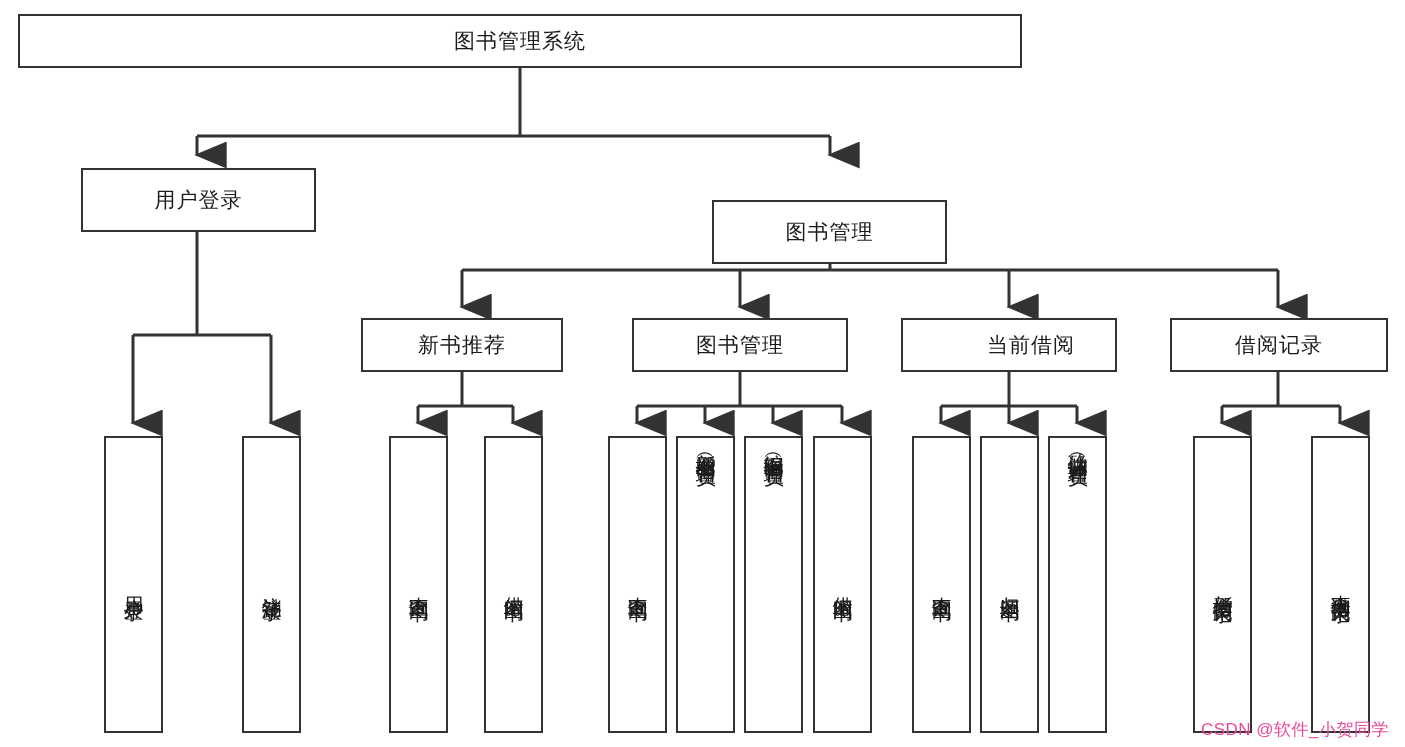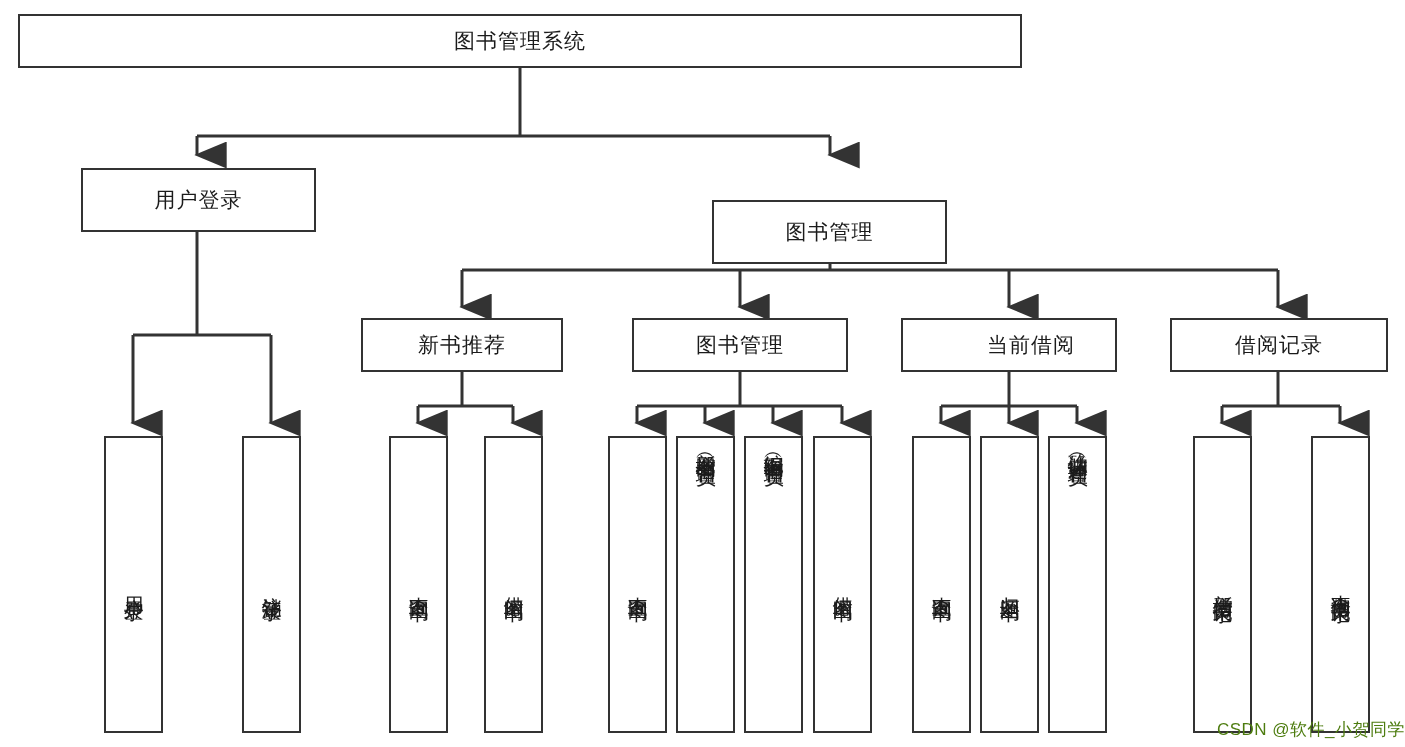--- a/index.html
+++ b/index.html
@@ -41,24 +41,24 @@
     line-height:1.28;
     letter-spacing:2px;
     white-space:nowrap;
     display:block;
   }
   .node.leaf.vcenter{align-items:center;}
   .node.leaf.vtop{align-items:flex-start;}
 
   #watermark{
     position:absolute;
-    right:0;
+    right:16px;
     bottom:6px;
     font-size:17px;
-    color:#4d7c0f;
+    color:#ec4899;
     letter-spacing:0.5px;
     white-space:nowrap;
     pointer-events:none;
   }
 </style>
 </head>
 <body>
 
 <div id="stage">
 

